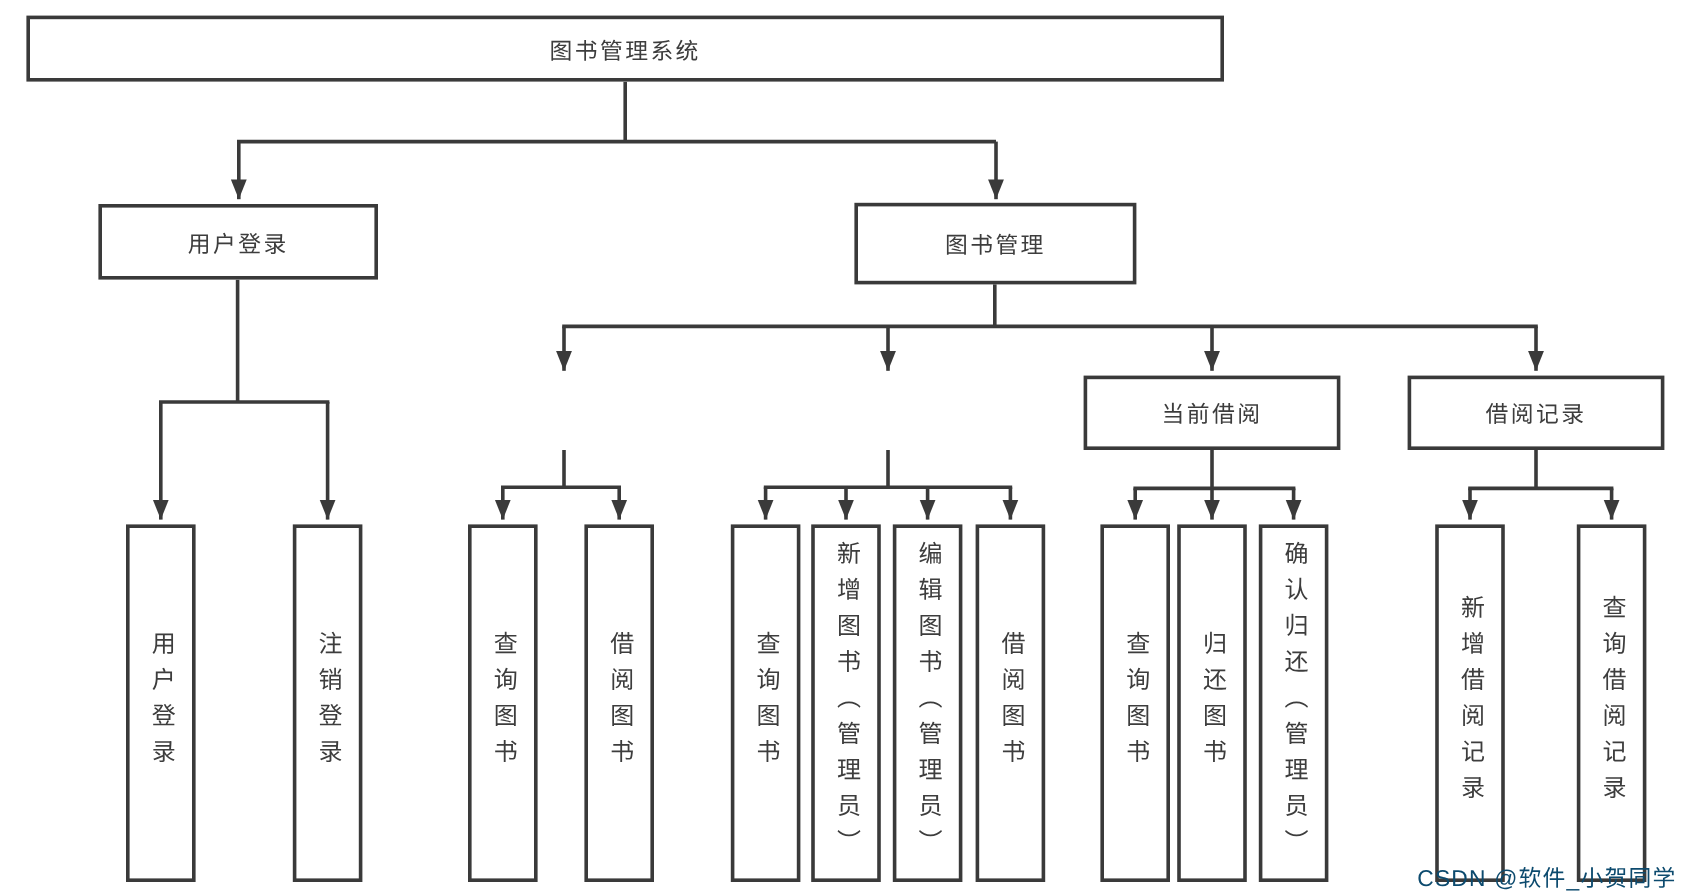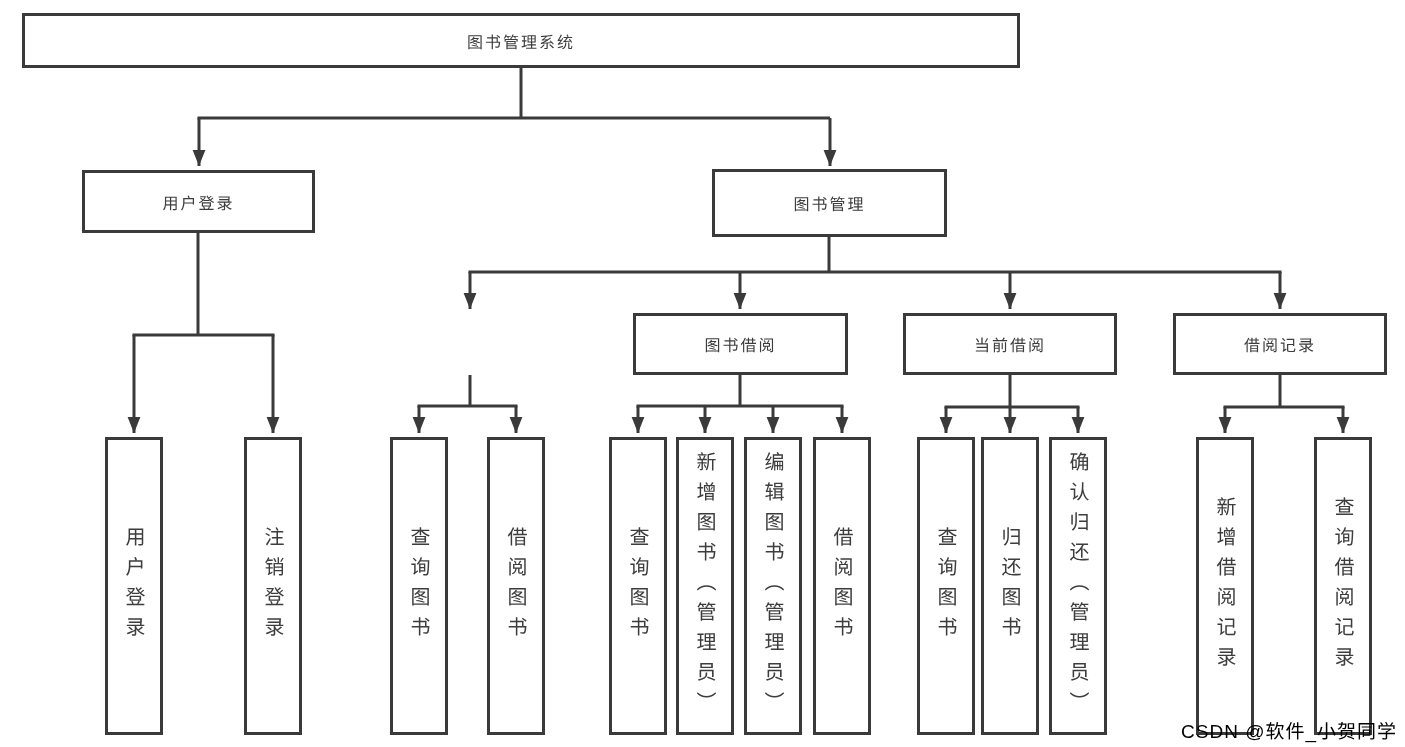--- a/index.html
+++ b/index.html
@@ -6,29 +6,29 @@
   .canvas{
     position:relative;width:1405px;height:747px;background:#ffffff;overflow:hidden;
     font-family:"Liberation Sans","DejaVu Sans",sans-serif;color:#3d3d3d;
   }
   .connectors{position:absolute;left:0;top:0;z-index:1;}
   .box{
     position:absolute;box-sizing:border-box;background:#ffffff;
     border:3px solid #3a3a3a;z-index:2;
   }
   .hbox{display:flex;align-items:center;justify-content:center;
-    font-size:16px;letter-spacing:2px;}
+    font-size:19px;letter-spacing:2px;}
   .vbox{top:437px;width:58px;height:298px;display:flex;align-items:center;justify-content:center;}
   .vtext{
     writing-mode:vertical-lr;text-orientation:mixed;
     font-size:20px;line-height:1.1;letter-spacing:10px;white-space:nowrap;
   }
   .watermark{
     position:absolute;right:8px;top:716px;z-index:3;
-    font-size:19px;letter-spacing:1px;color:#000000;white-space:nowrap;
+    font-size:19px;letter-spacing:1px;color:#0c4a6e;white-space:nowrap;
   }
 </style>
 </head>
 <body>
 
 <div class="canvas">
 
   <svg class="connectors" width="1405" height="747" viewBox="0 0 1405 747" xmlns="http://www.w3.org/2000/svg">
     <defs>
       <marker id="arw" viewBox="0 0 12 12" refX="11" refY="6" markerWidth="18" markerHeight="18" orient="auto" markerUnits="userSpaceOnUse">
@@ -97,23 +97,20 @@
     <span>图书管理系统</span>
   </div>
 
   <div class="box hbox" style="left:82px;top:170px;width:233px;height:63px">
     <span>用户登录</span>
   </div>
   <div class="box hbox" style="left:712px;top:169px;width:235px;height:68px">
     <span>图书管理</span>
   </div>
 
-  <div class="box hbox" style="left:633px;top:313px;width:215px;height:62px">
-    <span>图书借阅</span>
-  </div>
   <div class="box hbox" style="left:903px;top:313px;width:214px;height:62px">
     <span>当前借阅</span>
   </div>
   <div class="box hbox" style="left:1173px;top:313px;width:214px;height:62px">
     <span>借阅记录</span>
   </div>
 
   <div class="box vbox" style="left:105px">
     <span class="vtext">用户登录</span>
   </div>

